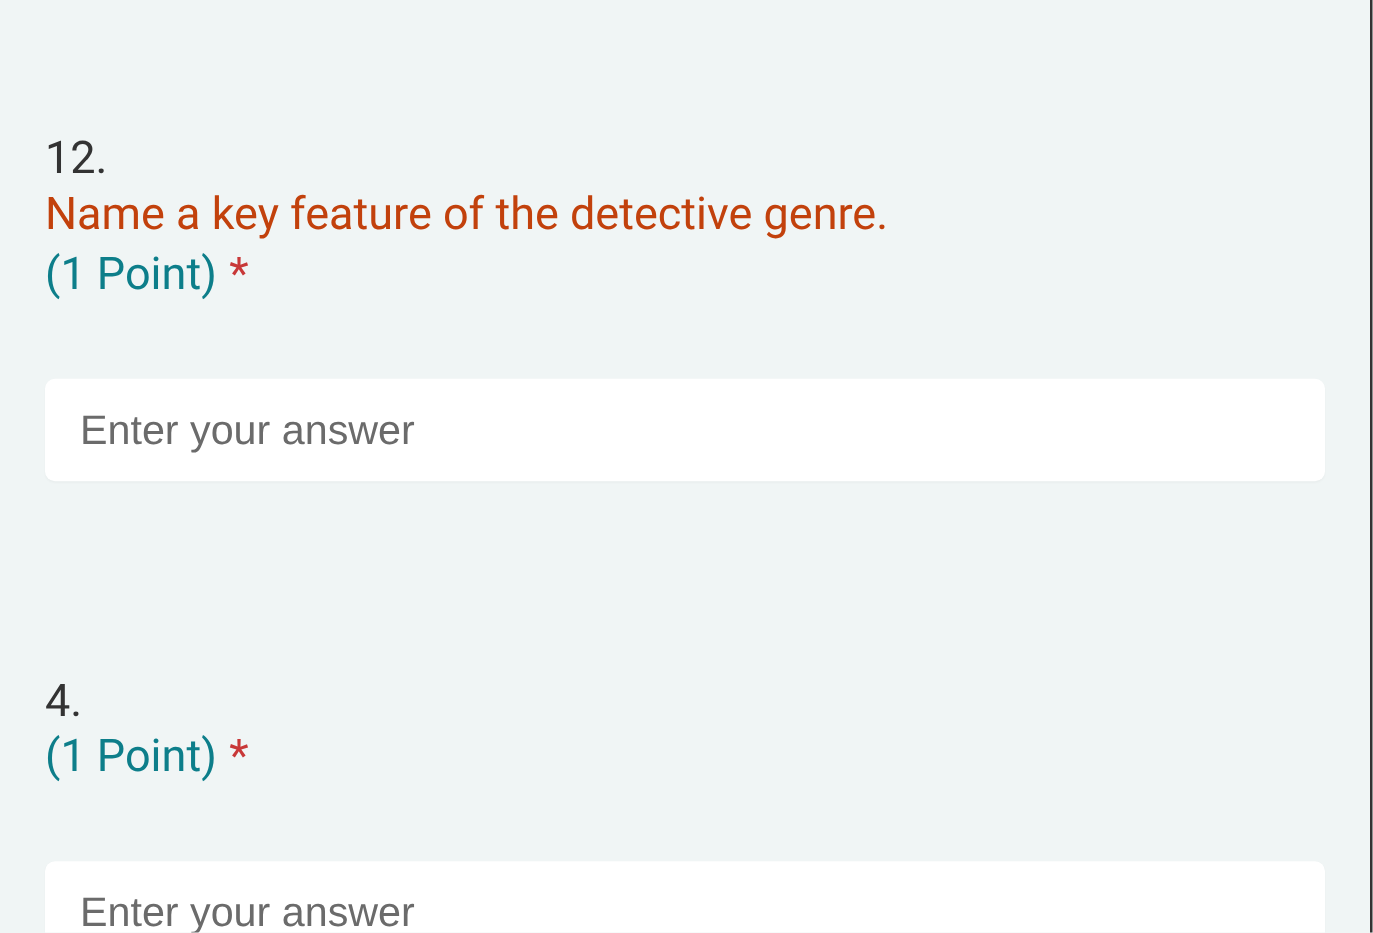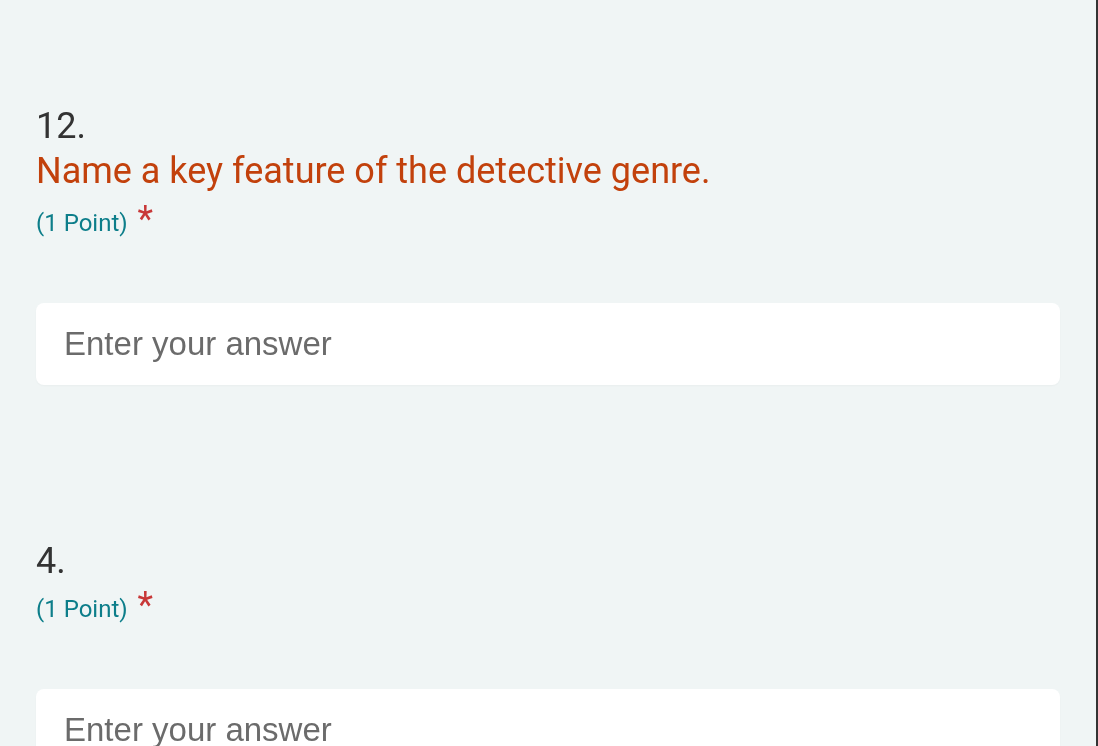--- a/index.html
+++ b/index.html
@@ -41,21 +41,21 @@
     }
     .question-text {
       font-size: 36px;
       color: #c2410c;
       line-height: 1.35;
     }
     .points-line {
       margin-top: 2px;
     }
     .points-text {
-      font-size: 24px;
+      font-size: 36px;
       color: #0d7e8a;
     }
     .required-asterisk {
       font-size: 36px;
       color: #c83838;
       margin-left: 6px;
     }
     .answer-input {
       width: 100%;
       margin-top: 55px;

